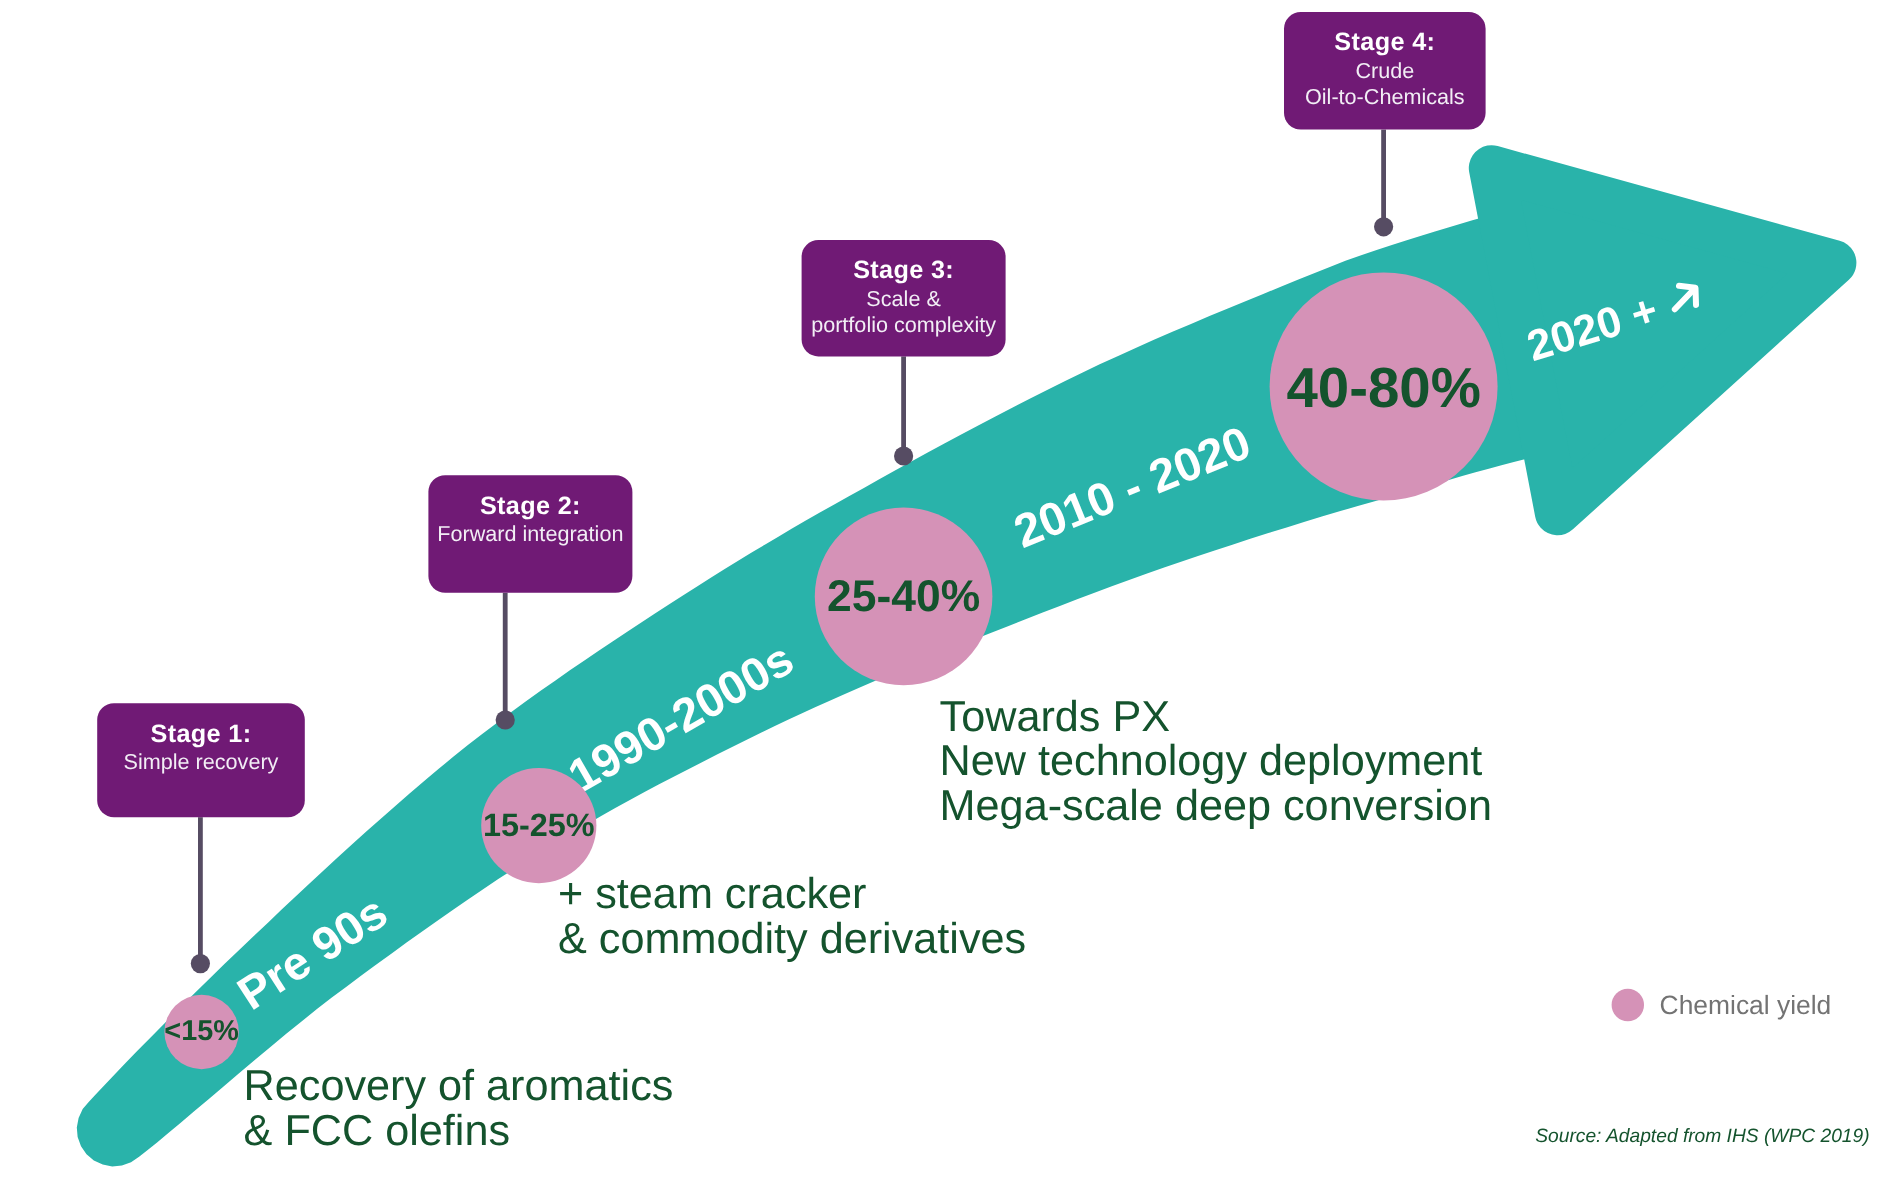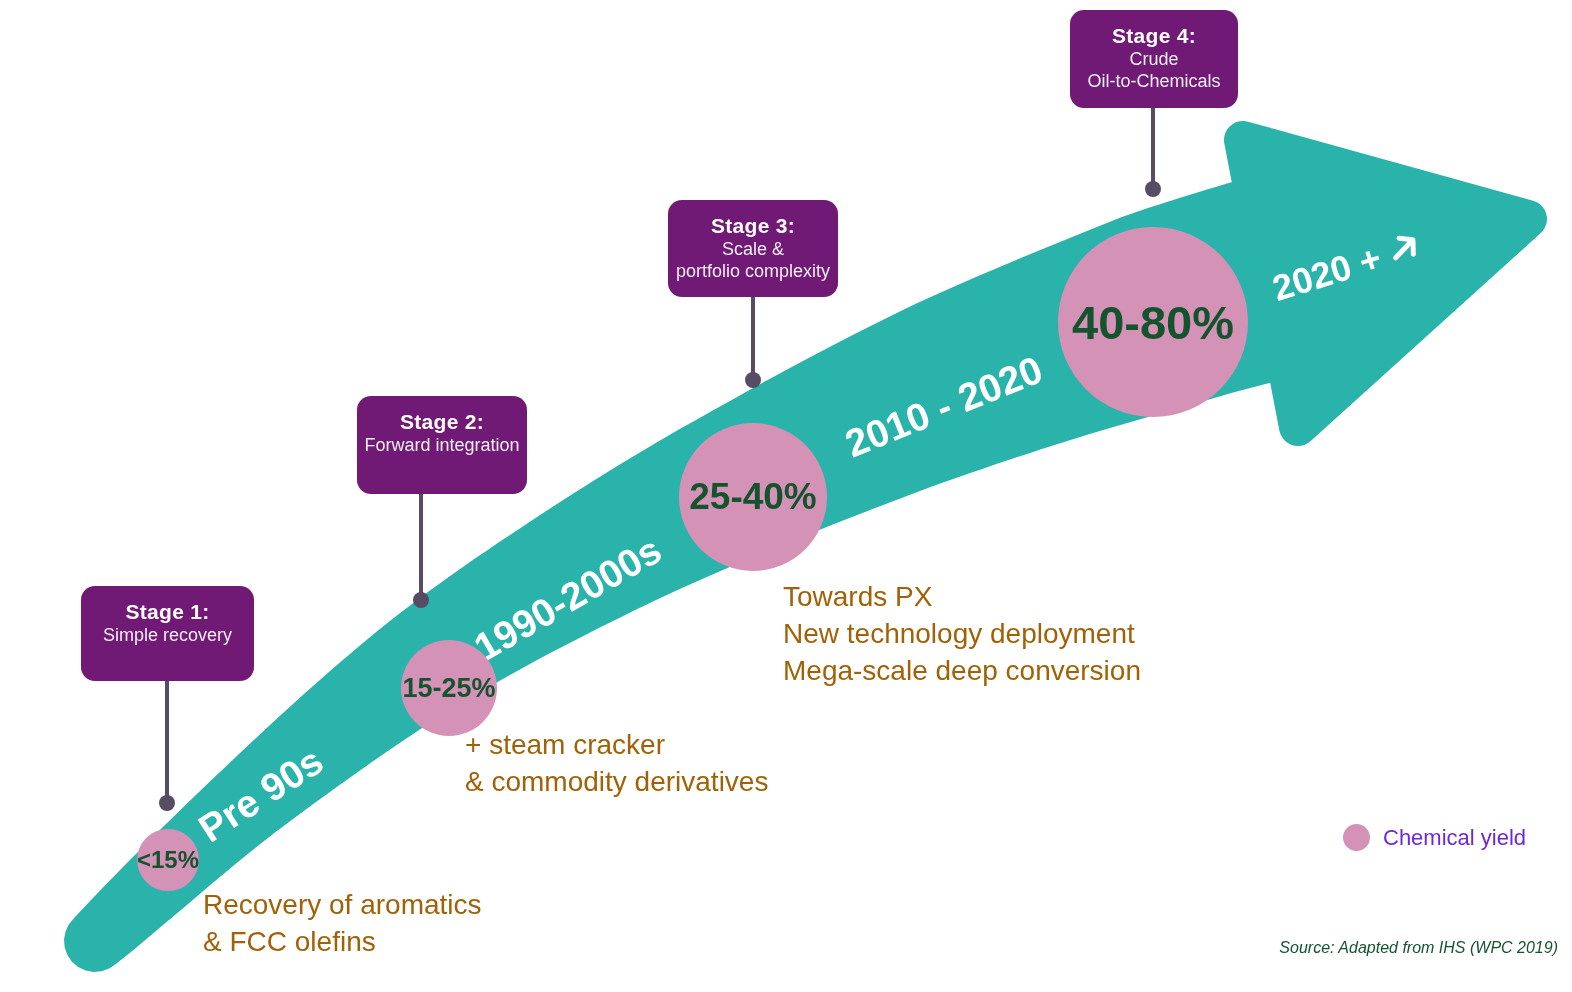--- a/index.html
+++ b/index.html
@@ -42,29 +42,29 @@
   
   .period-label{position:absolute;color:#ffffff;font-weight:bold;white-space:nowrap;z-index:2;}
   .pl-1{left:261px;top:795px;font-size:39px;transform:translate(-50%,-50%) rotate(-33deg);}
   .pl-2{left:568px;top:599px;font-size:39px;transform:translate(-50%,-50%) rotate(-30deg);}
   .pl-3{left:944px;top:407px;font-size:39px;transform:translate(-50%,-50%) rotate(-22deg);}
   .pl-4{left:1348px;top:267px;font-size:36px;transform:translate(-50%,-50%) rotate(-17deg);
         display:flex;align-items:center;gap:10px;}
   .ne-arrow{width:34px;height:34px;transform:rotate(-14deg);}
 
   
-  .note{position:absolute;color:#a16207;font-size:28px;line-height:37px;z-index:2;}
+  .note{position:absolute;color:#14532d;font-size:36px;line-height:37px;z-index:2;}
   .note-1{left:203px;top:886px;}
   .note-2{left:465px;top:726px;}
   .note-3{left:783px;top:578px;}
 
   
   .legend{position:absolute;left:1343px;top:824px;display:flex;align-items:center;gap:13px;z-index:2;}
   .legend-dot{width:27px;height:27px;border-radius:50%;background:#d592b7;}
-  .legend-label{color:#6d28d9;font-size:22px;}
+  .legend-label{color:#737373;font-size:22px;}
 
   
   .source{position:absolute;right:14px;top:939px;color:#14532d;font-size:16px;font-style:italic;z-index:2;}
 </style>
 </head>
 <body>
 
 <div id="stage-canvas">
 
   <svg id="arrow-layer" viewBox="0 0 1572 992">

